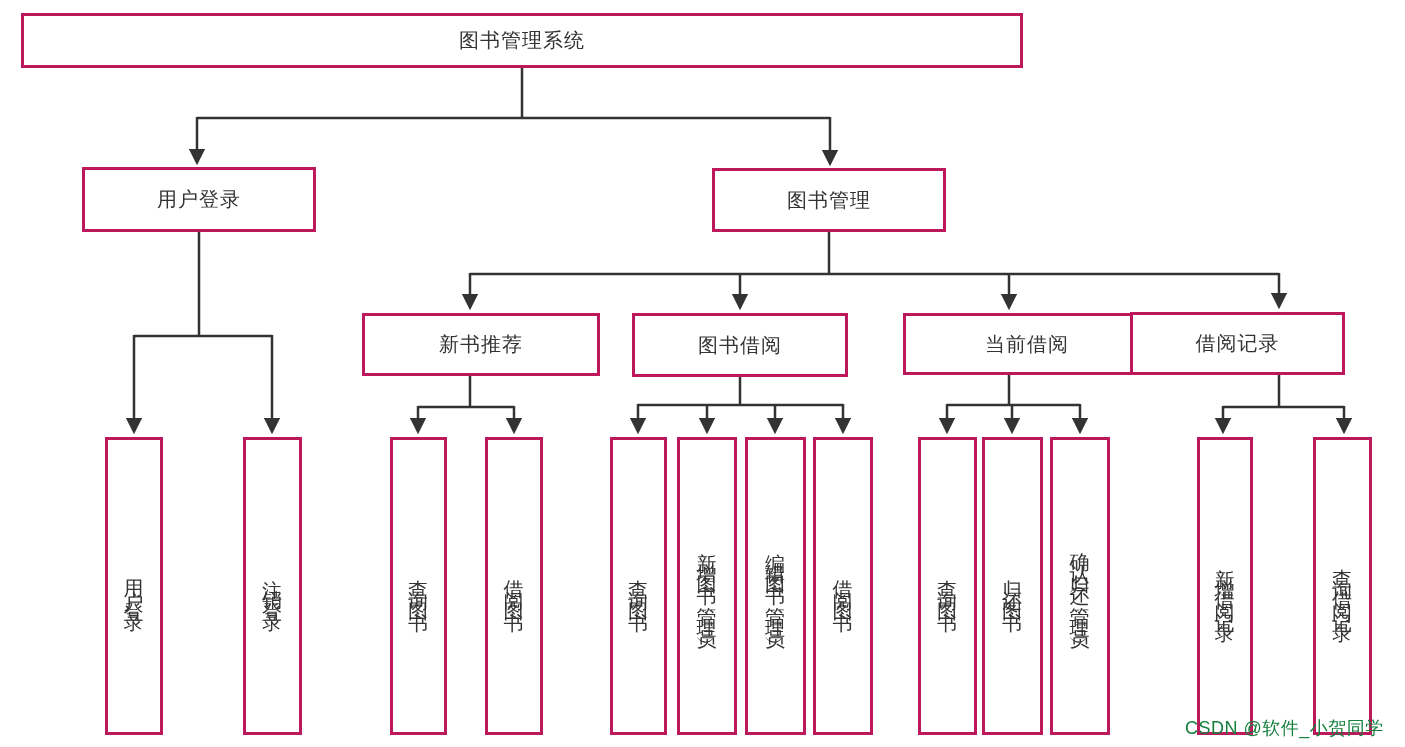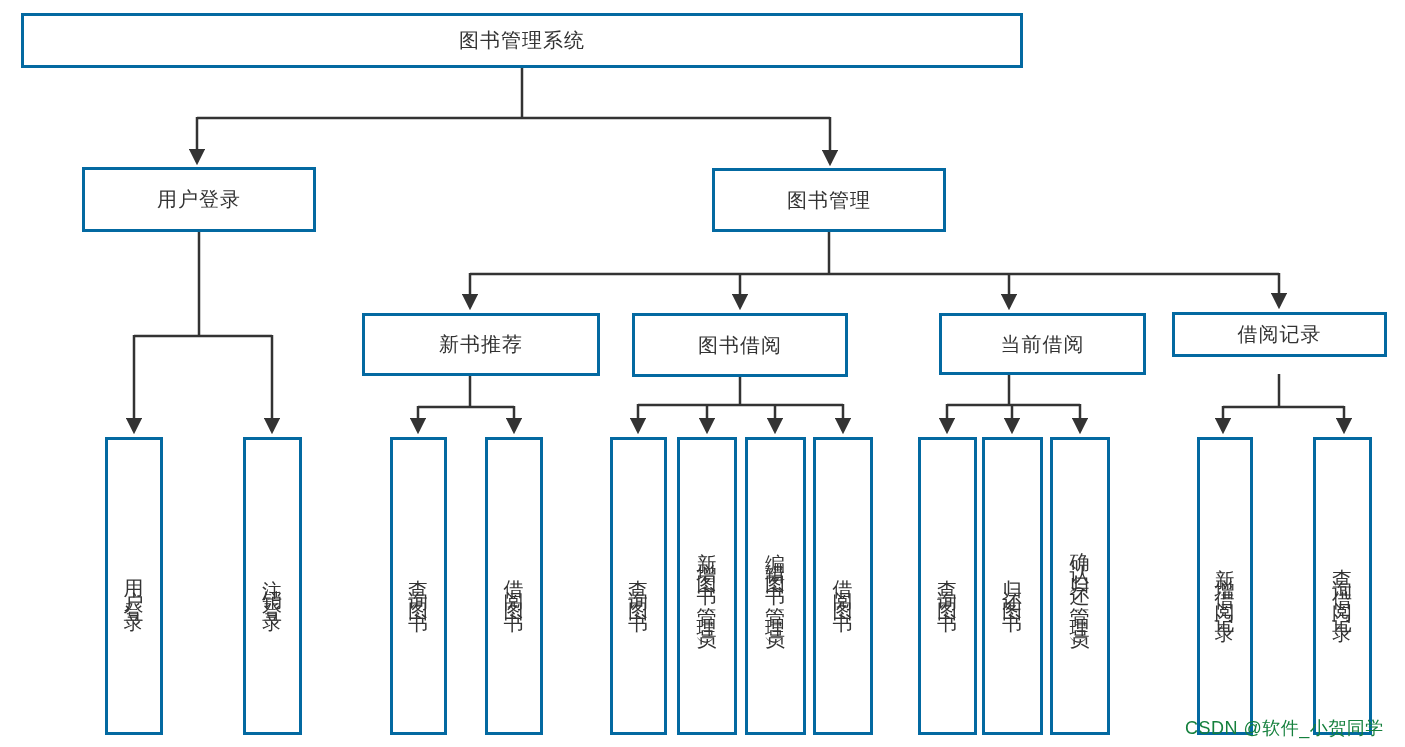--- a/index.html
+++ b/index.html
@@ -23,21 +23,21 @@
     height: 747px;
     pointer-events: none;
   }
   .wires line {
     stroke: #333333;
     stroke-width: 2.5;
   }
   .node {
     position: absolute;
     box-sizing: border-box;
-    border: 3px solid #0369a1;
+    border: 3px solid #be185d;
     background: #ffffff;
     color: #333333;
     display: flex;
     align-items: center;
     justify-content: center;
     text-align: center;
   }
   .h-node {
     font-size: 20px;
     letter-spacing: 1px;
@@ -117,22 +117,22 @@
     <line x1="1344" y1="406" x2="1344" y2="431" marker-end="url(#ah)"></line>
   </svg>
 
   <div class="node h-node" style="left:21px; top:13px; width:1002px; height:55px;">图书管理系统</div>
 
   <div class="node h-node" style="left:82px; top:167px; width:234px; height:65px;">用户登录</div>
   <div class="node h-node" style="left:712px; top:168px; width:234px; height:64px;">图书管理</div>
 
   <div class="node h-node" style="left:362px; top:313px; width:238px; height:63px;">新书推荐</div>
   <div class="node h-node" style="left:632px; top:313px; width:216px; height:64px;">图书借阅</div>
-  <div class="node h-node" style="left:903px; top:313px; width:207px; height:62px;margin-left:36px;">当前借阅</div>
-  <div class="node h-node" style="left:1172px; top:312px; width:215px; height:45px;">借阅记录</div>
+  <div class="node h-node" style="left:903px; top:313px; width:248px; height:62px;">当前借阅</div>
+  <div class="node h-node" style="left:1130px; top:312px; width:215px; height:63px;">借阅记录</div>
 
   <div class="node v-node" style="left:105px; width:58px;">
     <span class="vtext">用户登录</span>
   </div>
   <div class="node v-node" style="left:243px; width:59px;">
     <span class="vtext">注销登录</span>
   </div>
 
   <div class="node v-node" style="left:390px; width:57px;">
     <span class="vtext">查询图书</span>

